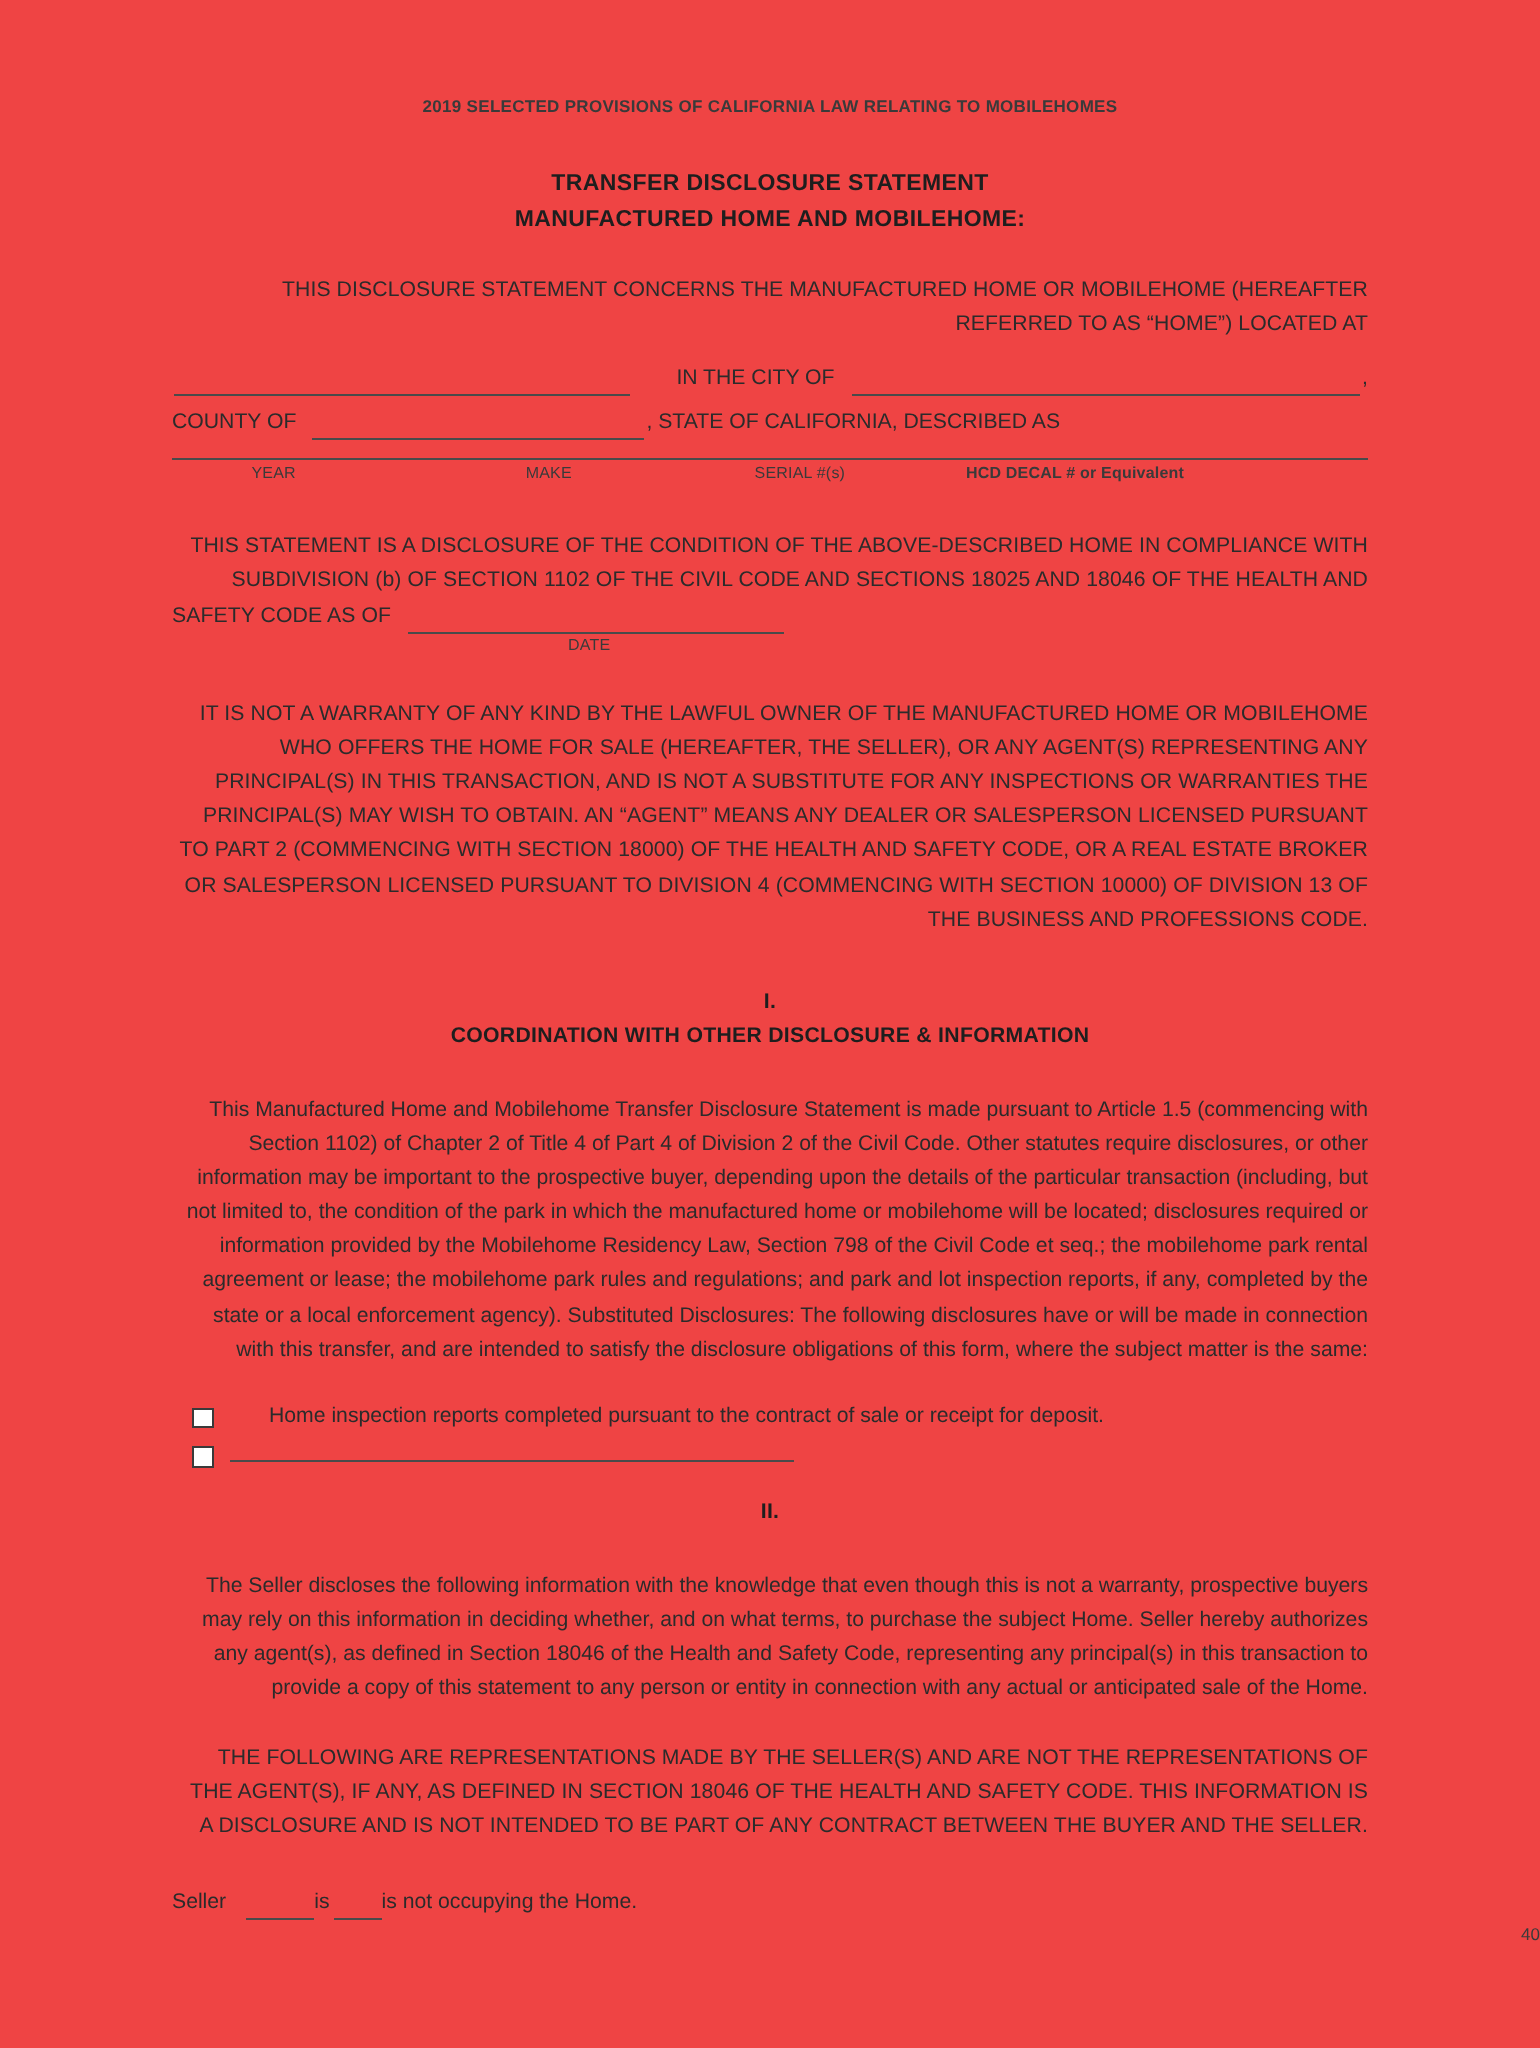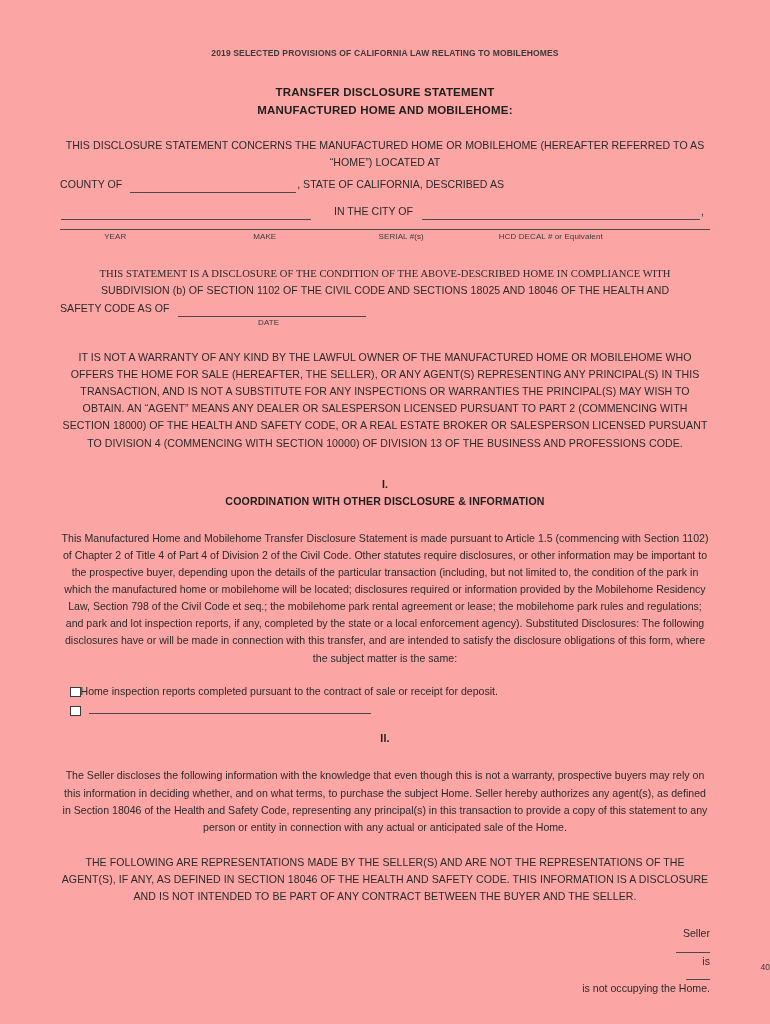--- a/index.html
+++ b/index.html
@@ -12,23 +12,23 @@
     height: 1024px;
     position: relative;
     font-family: "Liberation Sans", sans-serif;
     color: #2b2b2b;
     overflow: hidden;
   }
   .page {
     position: relative;
     width: 770px;
     height: 1024px;
-    background: #fca5a5;
+    background: #ef4444;
     box-sizing: border-box;
-    padding: 0 60px;
+    padding: 0 86px;
   }
   .running-head {
     text-align: center;
     font-size: 8.5px;
     letter-spacing: 0.15px;
     color: #3a3a3a;
     padding-top: 48px;
     font-weight: 600;
   }
   .doc-title {
@@ -39,21 +39,21 @@
     color: #1e1e1e;
     line-height: 1.55;
   }
   .title-block {
     margin-top: 26px;
   }
   .body-text {
     font-size: 10.6px;
     line-height: 1.62;
     color: #2b2b2b;
-    text-align: center;
+    text-align: right;
   }
   .caps {
     letter-spacing: 0.05px;
   }
   .para {
     margin-top: 17px;
   }
   
   .rule {
     display: inline-block;
@@ -108,20 +108,21 @@
     height: 8.5px;
     border: 1px solid #3a3a3a;
     display: inline-block;
     margin-left: 10px;
     margin-right: 0;
     margin-top: 4px;
     flex: 0 0 auto;
     background: #fff;
   }
   .cb-label {
+    margin-left: 28px;
     white-space: nowrap;
   }
   .page-number {
     position: absolute;
     left: 0;
     right: 0;
     top: 962px;
     text-align: right;
     font-size: 8.5px;
     color: #3a3a3a;
@@ -155,43 +156,43 @@
 
   <div class="running-head">2019 SELECTED PROVISIONS OF CALIFORNIA LAW RELATING TO MOBILEHOMES</div>
 
   <div class="title-block">
     <div class="doc-title">TRANSFER DISCLOSURE STATEMENT</div>
     <div class="doc-title">MANUFACTURED HOME AND MOBILEHOME:</div>
   </div>
 
   <div class="body-text caps para">THIS DISCLOSURE STATEMENT CONCERNS THE MANUFACTURED HOME OR MOBILEHOME (HEREAFTER REFERRED TO AS “HOME”) LOCATED AT</div>
 
-  <div class="rule-row" style="margin-top:5px;">
-    <span>COUNTY OF</span>
-    <span class="rule" style="width:166px; margin-left:8px;"></span>
-    <span>, STATE OF CALIFORNIA, DESCRIBED AS</span>
-  </div>
-
   <div class="rule-row" style="margin-top:10px;">
     <span class="rule" style="width:250px;"></span>
     <span style="padding:0 8px 0 22px;">IN THE CITY OF</span>
     <span class="rule" style="width:278px;"></span>
     <span>,</span>
   </div>
 
+  <div class="rule-row" style="margin-top:5px;">
+    <span>COUNTY OF</span>
+    <span class="rule" style="width:166px; margin-left:8px;"></span>
+    <span>, STATE OF CALIFORNIA, DESCRIBED AS</span>
+  </div>
+
   <hr class="hr-full">
 
   <div class="field-labels">
     <span style="left:8.5%;">YEAR</span>
     <span style="left:31.5%;">MAKE</span>
     <span style="left:52.5%;">SERIAL #(s)</span>
-    <span style="left:75.5%;">HCD DECAL # or Equivalent</span>
-  </div>
-
-  <div class="body-text caps" style="margin-top:17px;font-family:Liberation Serif, serif;">THIS STATEMENT IS A DISCLOSURE OF THE CONDITION OF THE ABOVE-DESCRIBED HOME IN COMPLIANCE WITH</div>
+    <span style="left:75.5%;font-weight:bold;">HCD DECAL # or Equivalent</span>
+  </div>
+
+  <div class="body-text caps" style="margin-top:17px;">THIS STATEMENT IS A DISCLOSURE OF THE CONDITION OF THE ABOVE-DESCRIBED HOME IN COMPLIANCE WITH</div>
   <div class="body-text caps">SUBDIVISION (b) OF SECTION 1102 OF THE CIVIL CODE AND SECTIONS 18025 AND 18046 OF THE HEALTH AND</div>
   <div class="rule-row" style="margin-top:0;">
     <span class="caps">SAFETY CODE AS OF</span>
     <span class="rule" style="width:188px; margin-left:8px;"></span>
   </div>
   <span class="date-label">DATE</span>
 
   <div class="body-text caps para" style="margin-top:22px;">IT IS NOT A WARRANTY OF ANY KIND BY THE LAWFUL OWNER OF THE MANUFACTURED HOME OR MOBILEHOME WHO OFFERS THE HOME FOR SALE (HEREAFTER, THE SELLER), OR ANY AGENT(S) REPRESENTING ANY PRINCIPAL(S) IN THIS TRANSACTION, AND IS NOT A SUBSTITUTE FOR ANY INSPECTIONS OR WARRANTIES THE PRINCIPAL(S) MAY WISH TO OBTAIN.  AN “AGENT” MEANS ANY DEALER OR SALESPERSON LICENSED PURSUANT TO PART 2 (COMMENCING WITH SECTION 18000) OF THE HEALTH AND SAFETY CODE, OR A REAL ESTATE BROKER OR SALESPERSON LICENSED PURSUANT TO DIVISION 4 (COMMENCING WITH SECTION 10000) OF DIVISION 13 OF THE BUSINESS AND PROFESSIONS CODE.</div>
 
   <div class="section-head" style="margin-top:24px;">I.</div>
@@ -209,21 +210,21 @@
       <span class="rule" style="width:282px; margin-left:8px; margin-top:2px;"></span>
     </div>
   </div>
 
   <div class="section-head" style="margin-top:14px;">II.</div>
 
   <div class="body-text para" style="margin-top:20px;">The Seller discloses the following information with the knowledge that even though this is not a warranty, prospective buyers may rely on this information in deciding whether, and on what terms, to purchase the subject Home.  Seller hereby authorizes any agent(s), as defined in Section 18046 of the Health and Safety Code, representing any principal(s) in this transaction to provide a copy of this statement to any person or entity in connection with any actual or anticipated sale of the Home.</div>
 
   <div class="body-text caps para" style="margin-top:18px;">THE FOLLOWING ARE REPRESENTATIONS MADE BY THE SELLER(S) AND ARE NOT THE REPRESENTATIONS OF THE AGENT(S), IF ANY, AS DEFINED IN SECTION 18046 OF THE HEALTH AND SAFETY CODE.  THIS INFORMATION IS A DISCLOSURE AND IS NOT INTENDED TO BE PART OF ANY CONTRACT BETWEEN THE BUYER AND THE SELLER.</div>
 
-  <div class="rule-row" style="margin-top:20px;flex-direction:column;">
+  <div class="rule-row" style="margin-top:20px;">
     <span>Seller</span>
     <span class="inline-blank-sm" style="margin-left:10px;"></span>
     <span>is</span>
     <span class="inline-blank-xs" style="margin-left:2px;"></span>
     <span>is not occupying the Home.</span>
   </div>
 
   <div class="page-number">40</div>
 
 </div>

